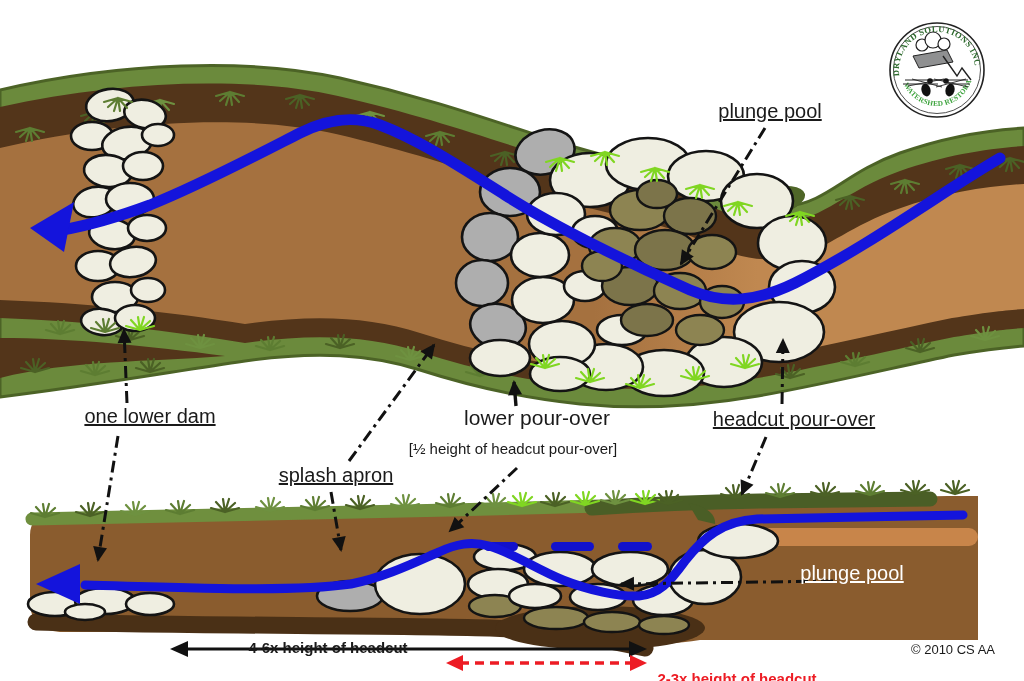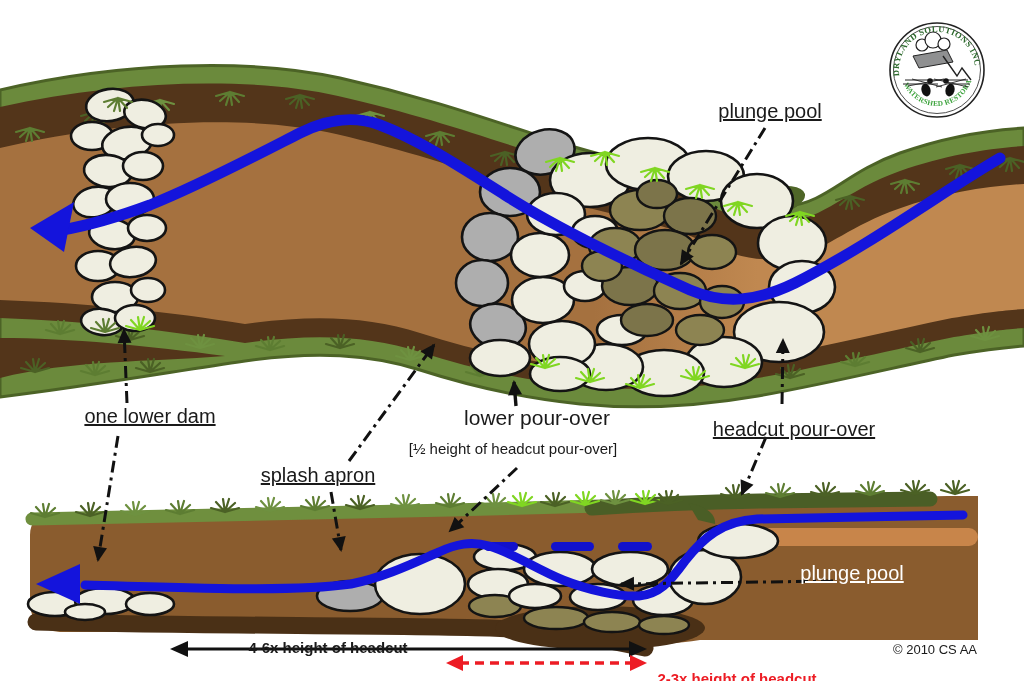--- a/index.html
+++ b/index.html
@@ -9,21 +9,21 @@
   .lbl{position:absolute;white-space:nowrap;color:#1a1a1a;transform:translateX(-50%);line-height:1.1;}
   #title{position:absolute;left:612px;top:24px;transform:translateX(-50%);
          font-family:"DejaVu Serif",serif;font-weight:700;font-size:45px;letter-spacing:2px;
          color:#0c0c0c;-webkit-text-stroke:1.8px #0c0c0c;}
   .s20{font-size:20px;text-decoration:underline;}
   .s21{font-size:21px;}
   .s15{font-size:15px;}
   .bold{font-weight:700;margin-top:19px;}
   .white{color:#ffffff;}
   .red{color:#ed1c24;}
-  .s13{font-size:13px;}
+  .s13{font-size:13px;margin-left:18px;}
   .tuft{fill:none;stroke-width:2.2;stroke-linecap:round;}
   .t1{stroke:#6e9140;} .t2{stroke:#4b6125;} .t3{stroke:#5d7d32;} .tb{stroke:#80d622;}
   .rock{fill:#efeee1;stroke:#141414;stroke-width:2.6;}
   .grock{fill:#aeaeae;stroke:#141414;stroke-width:2.6;}
   .orock{fill:#8d8452;stroke:#141414;stroke-width:2.4;}
   .orock2{fill:#7c744a;stroke:#141414;stroke-width:2.4;}
   .ptr{fill:none;stroke:#111;stroke-width:3;stroke-dasharray:12 5 3 5;}
   .ptrsolid{fill:none;stroke:#111;stroke-width:3.4;}
   .arcTxt{font-family:"Liberation Serif",serif;font-weight:700;}
 </style>
@@ -309,22 +309,22 @@
         <ellipse cx="950" cy="90" rx="4.5" ry="6.5" transform="rotate(15 950 90)"></ellipse>
         <circle cx="946" cy="81" r="2.8"></circle>
       </g>
       <path d="M908,86 L944,79 M912,79 L942,87 M934,79 L968,87 M936,87 L966,79" fill="none" stroke-width="0.9"></path>
     </g>
   </g>
 </svg>
 
 <div class="lbl s20" style="left:770px;top:100px;">plunge pool</div>
 <div class="lbl s20" style="left:150px;top:405px;">one lower dam</div>
-<div class="lbl s20" style="left:318px;top:464px;text-align:right;">splash apron</div>
+<div class="lbl s20" style="left:336px;top:464px;text-align:right;">splash apron</div>
 <div class="lbl s15" style="left:513px;top:441px;">[½ height of headcut pour-over]</div>
 <div class="lbl s21" style="left:537px;top:406px;">lower pour-over</div>
-<div class="lbl s20" style="left:794px;top:408px;margin-top:10px;">headcut pour-over</div>
+<div class="lbl s20" style="left:794px;top:408px;">headcut pour-over</div>
 <div class="lbl s20 white" style="left:852px;top:562px;">plunge pool</div>
 <div class="lbl s15 bold" style="left:328px;top:621px;">4-6x height of headcut</div>
 <div class="lbl s15 bold red" style="left:737px;top:652px;">2-3x height of headcut</div>
 <div class="lbl s13" style="left:935px;top:643px;">© 2010 CS AA</div>
 
 </div>
 
 </body></html>

